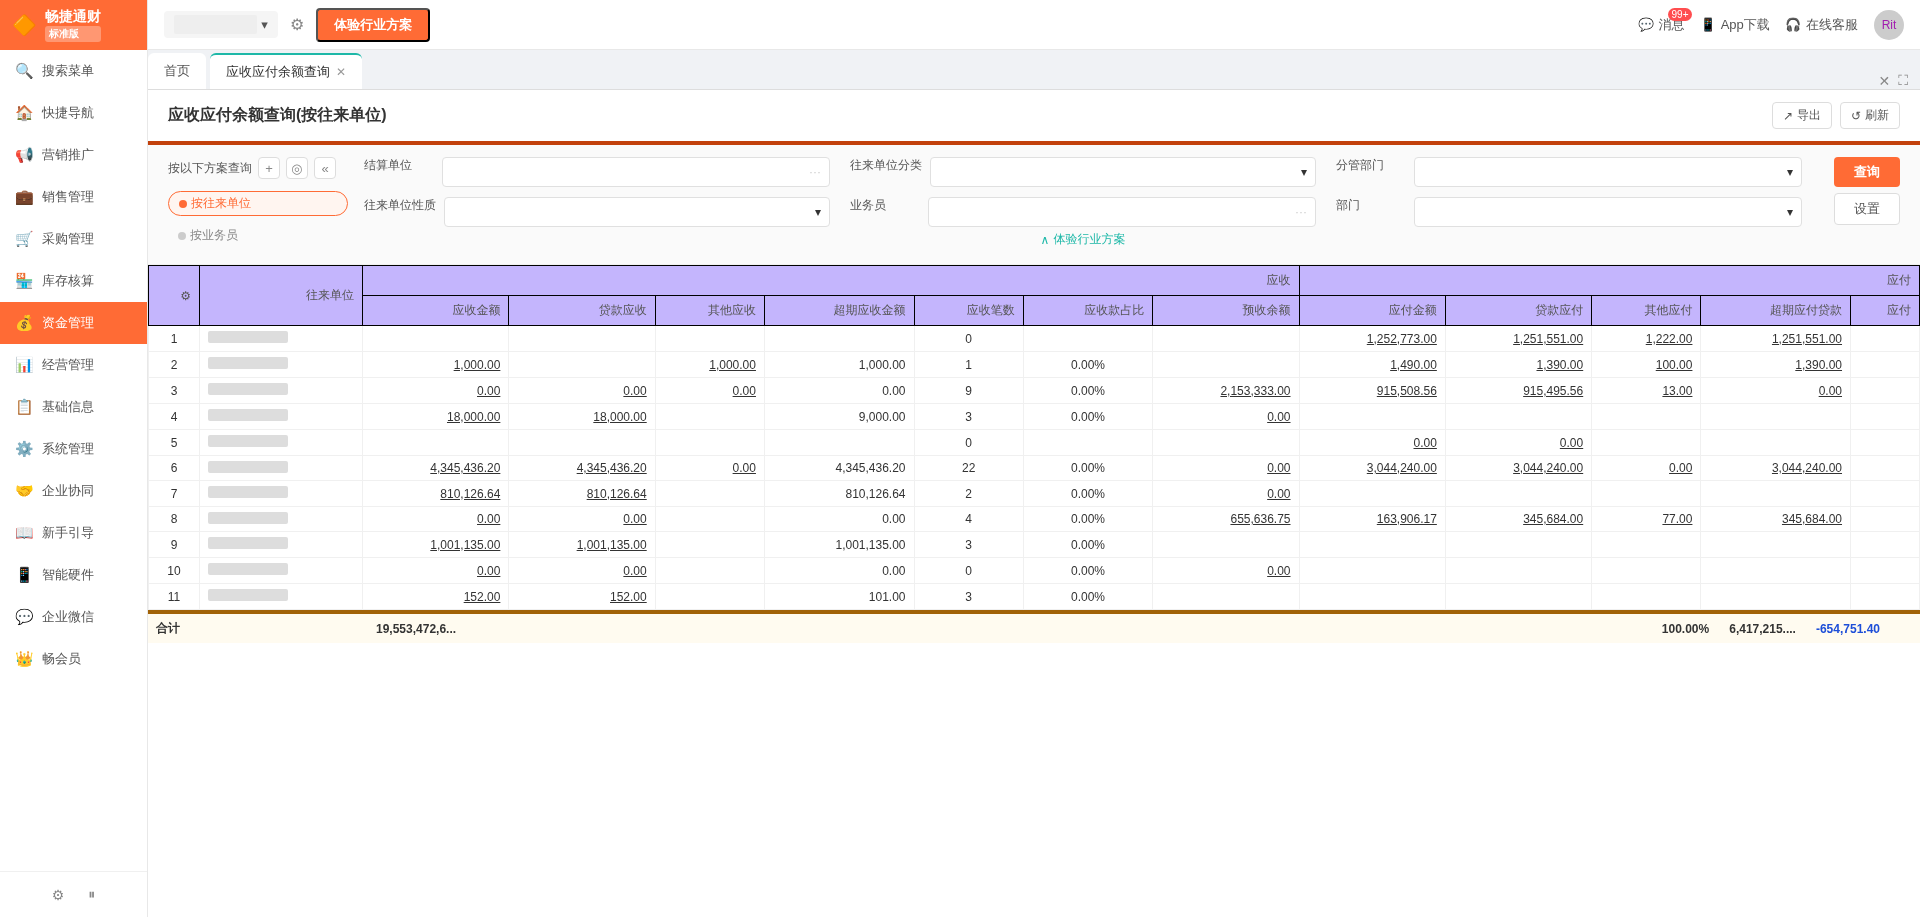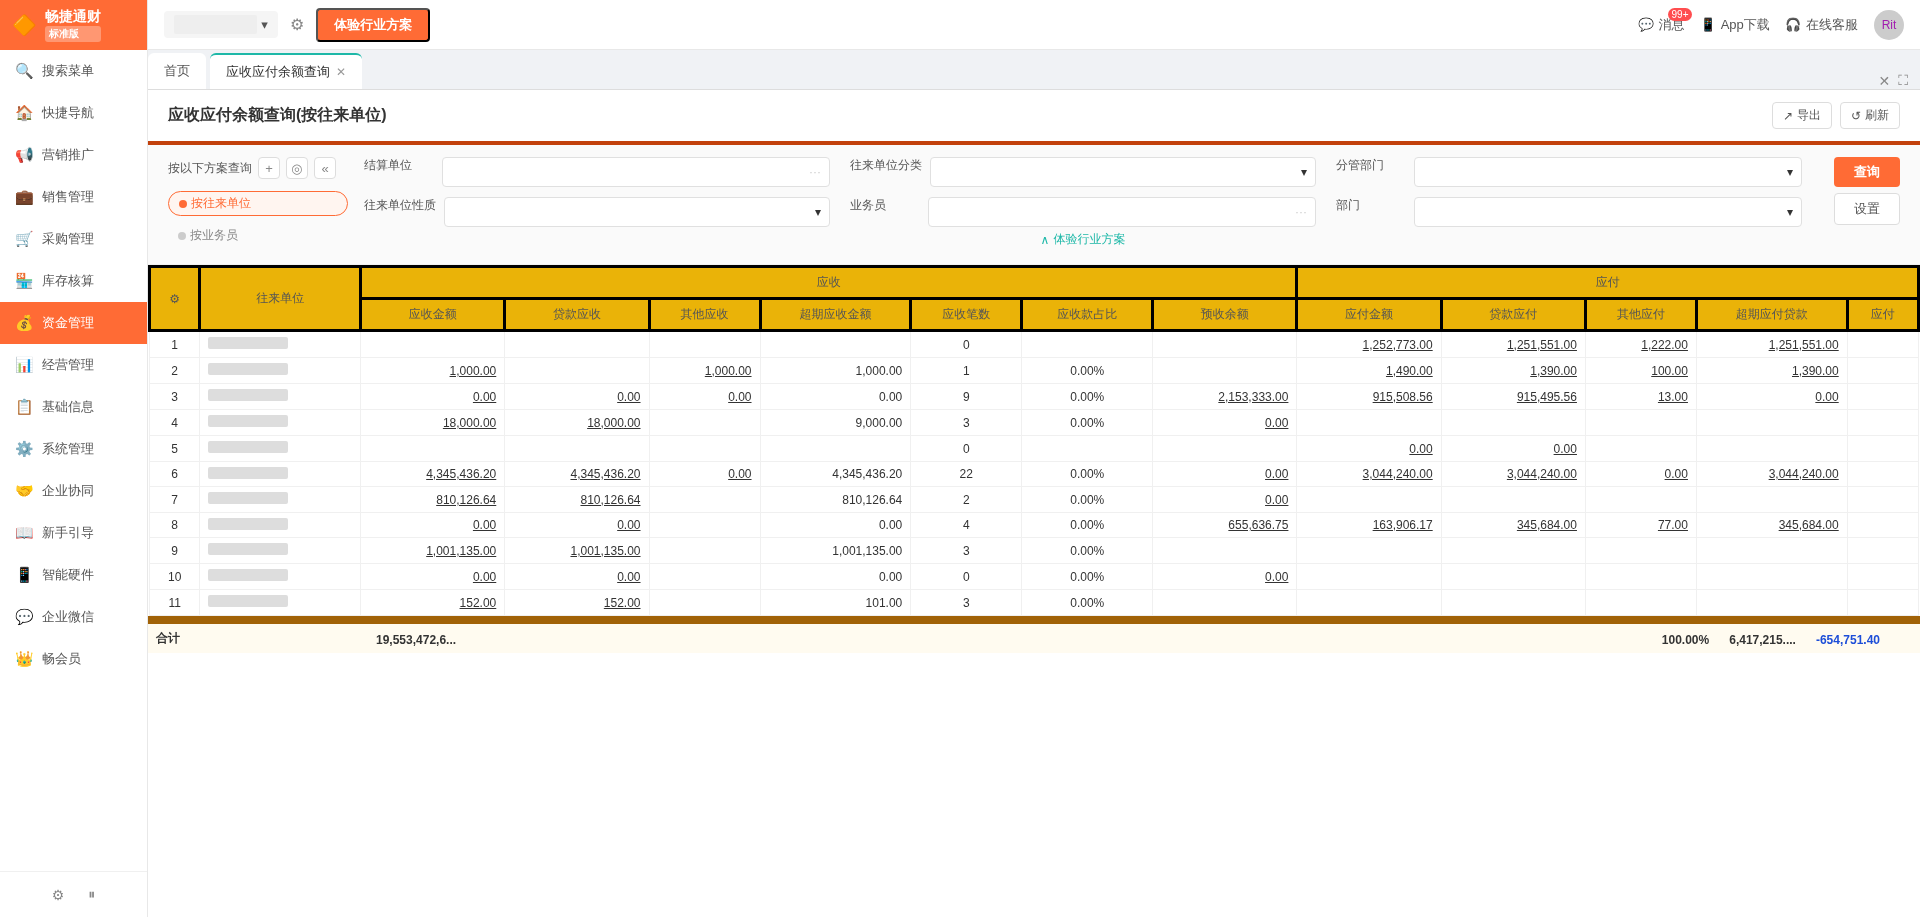--- a/index.html
+++ b/index.html
@@ -160,41 +160,41 @@
     }
 
     
     .table-area {
       flex: 1; overflow: auto; background: #fff;
     }
     .data-table {
       width: 100%; border-collapse: collapse; font-size: 12px; min-width: 1400px;
     }
     .data-table th {
-      background: #eab308; border: 3px solid #000000; padding: 6px 8px;
-      font-weight: 500; color: #555; text-align: center; white-space: nowrap;
+      background: #c4b5fd; border: 1px solid #000000; padding: 6px 8px;
+      font-weight: 500; color: #555; text-align: right; white-space: nowrap;
     }
     .data-table td {
       border: 1px solid #f0f0f0; padding: 5px 8px; color: #333;
       white-space: nowrap; text-align: right;
     }
     .data-table td.center { text-align: center; }
     .data-table td.left { text-align: left; }
     .cell-link { color: #1890ff; text-decoration: underline; cursor: pointer; }
     .th-receivable { background: #e8f4f0; }
     .th-payable { background: #f0f0f8; }
     .settings-icon-cell {
       text-align: center; cursor: pointer; color: #888;
     }
 
     
     .table-footer {
-      background: #fffbf0; border-top: 8px solid #a16207;
+      background: #fffbf0; border-top: 4px solid #a16207;
       padding: 6px 8px; font-size: 12px; font-weight: bold;
-      display: flex; gap: 20px; align-items: flex-end;
+      display: flex; gap: 20px; align-items: center;
     }
     .footer-value { color: #333; }
     .footer-negative { color: #1d4ed8; }
     .masked-text {
       display: inline-block; background: #ddd; color: transparent;
       border-radius: 2px; min-width: 80px; height: 12px;
     }
   </style>
 </head>
 <body>

